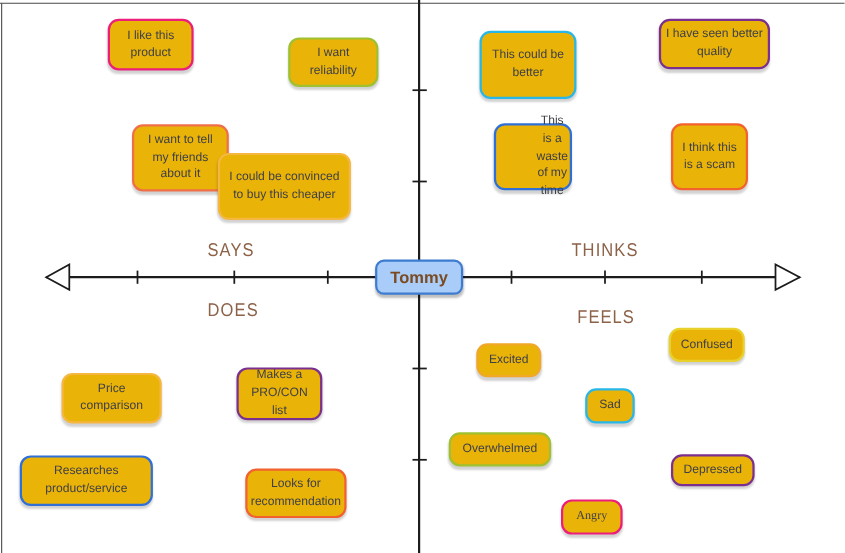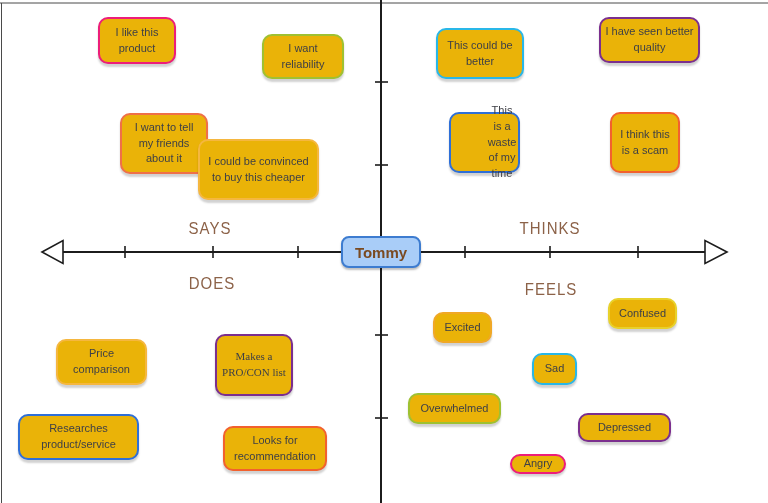--- a/index.html
+++ b/index.html
@@ -25,34 +25,34 @@
     box-sizing:border-box;border:2px solid #b91c1c;border-radius:8px;
     background:#a9cdf8;display:flex;align-items:center;justify-content:center;
     font-size:15px;font-weight:bold;color:#7a4a21;
     box-shadow:0 2px 2px rgba(0,0,0,0.25);cursor:pointer;
   }
   
   .c0{left:98px;top:17px;width:78px;height:47px;}
   .c1{left:218px;top:34px;width:82px;height:45px;margin-left:44px;}
   .c2{left:78px;top:113px;width:88px;height:61px;}
   .c3{left:198px;top:139px;width:121px;height:61px;}
-  .c4{left:436px;top:28px;width:88px;height:51px;}
+  .c4{left:436px;top:28px;width:88px;height:62px;}
   .c5{left:599px;top:17px;width:101px;height:46px;}
   .c6{left:449px;top:112px;width:71px;height:61px;}
   .c7{left:610px;top:112px;width:70px;height:61px;}
   .c8{left:56px;top:339px;width:91px;height:46px;}
-  .c9{left:215px;top:334px;width:78px;height:62px;font-family:Liberation Serif, serif;}
+  .c9{left:215px;top:334px;width:78px;height:48px;}
   .c10{left:18px;top:414px;width:121px;height:46px;}
-  .c11{left:223px;top:426px;width:104px;height:45px;}
+  .c11{left:223px;top:426px;width:92px;height:45px;}
   .c12{left:433px;top:312px;width:59px;height:31px;}
   .c13{left:608px;top:298px;width:69px;height:31px;}
   .c14{left:532px;top:353px;width:45px;height:32px;}
   .c15{left:408px;top:393px;width:93px;height:31px;text-align:center;}
-  .c16{left:578px;top:413px;width:93px;height:29px;text-align:right;}
-  .c17{left:510px;top:454px;width:56px;height:20px;}
+  .c16{left:610px;top:413px;width:76px;height:29px;text-align:right;}
+  .c17{left:510px;top:454px;width:56px;height:32px;font-family:Liberation Serif, serif;}
   .l-says{left:170px;top:219px;width:80px;}
   .l-thinks{left:505px;top:219px;width:90px;}
   .l-does{left:172px;top:274px;width:80px;}
   .l-feels{left:511px;top:280px;width:80px;}
 </style>
 </head>
 <body>
 
 <div id="canvas">
 

